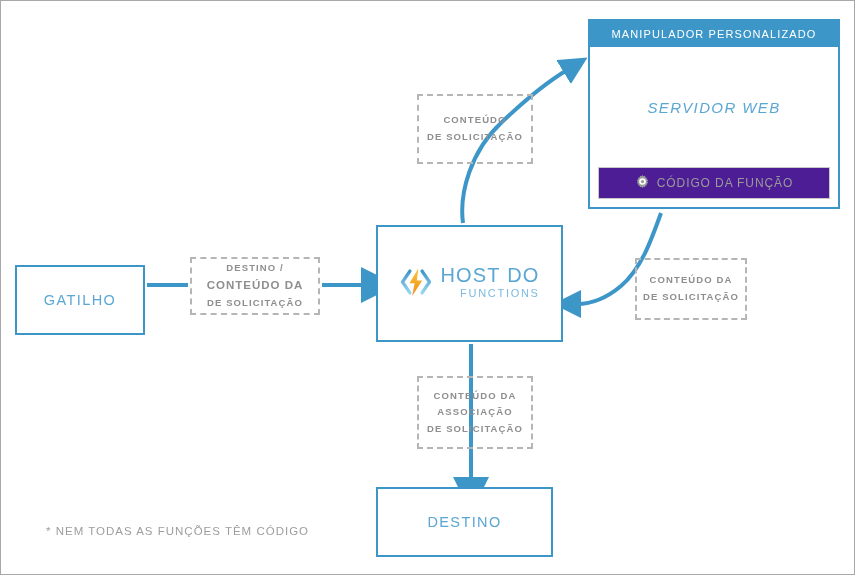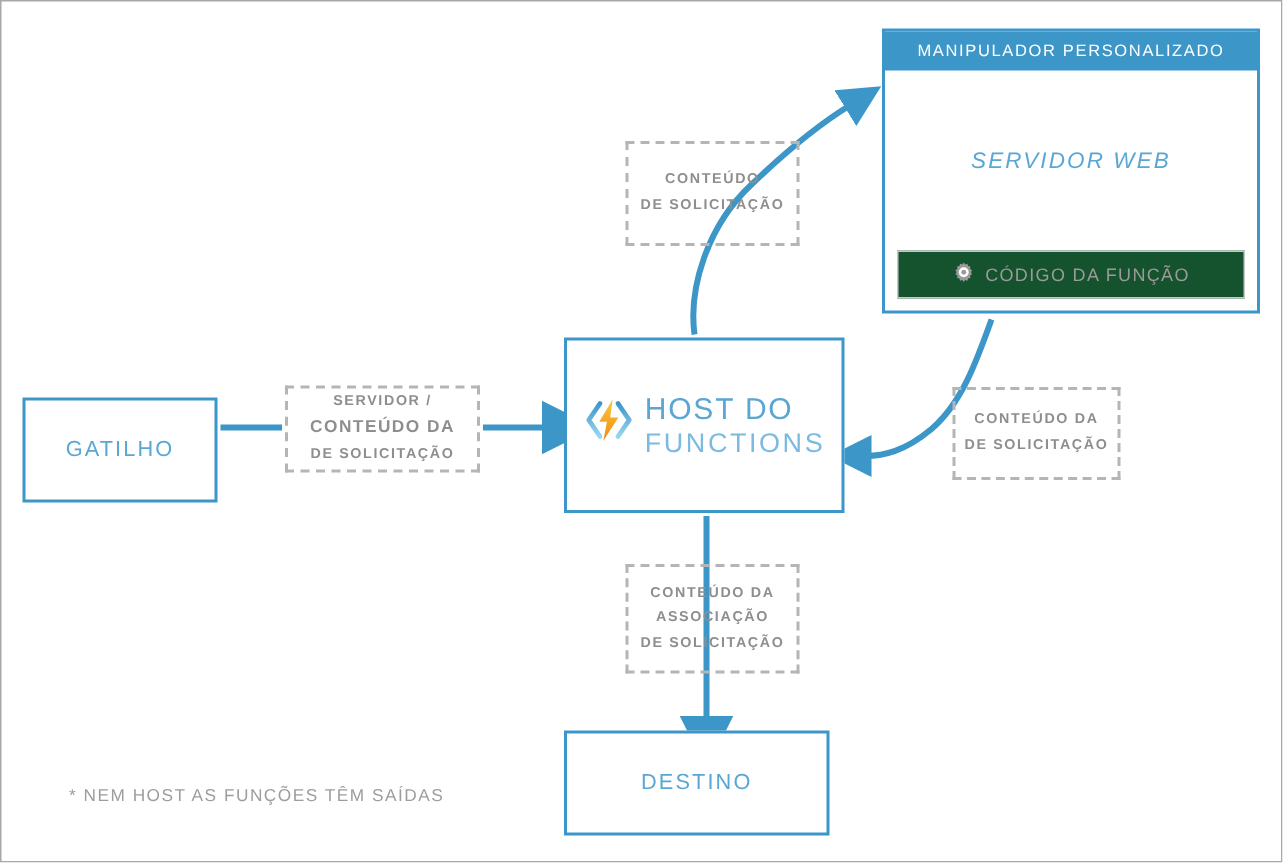--- a/index.html
+++ b/index.html
@@ -66,21 +66,21 @@
     line-height: 1;
   }
   .host-title {
     color: #5ba7d4;
     font-size: 20px;
     letter-spacing: 1.2px;
     white-space: nowrap;
   }
   .host-sub {
     color: #7bbbdf;
-    font-size: 18px;
+    font-size: 11px;
     letter-spacing: 1.7px;
     align-self: flex-end;
     margin-top: 3px;
     white-space: nowrap;
   }
 
   
   #custom-handler-panel {
     position: absolute;
     left: 587px; top: 18px; width: 252px; height: 190px;
@@ -107,21 +107,21 @@
     font-style: italic;
   }
   #web-server-label {
     color: #5ba7d4;
     font-size: 15px;
     letter-spacing: 1.4px;
   }
   #function-code-button {
     margin: 0 8px 8px;
     border: 1px solid #c9c9c9;
-    background: #14532d;
+    background: #4c1d95;
     display: flex;
     align-items: center;
     justify-content: center;
     gap: 7px;
     padding: 6px 4px;
     color: #9a9a9a;
     font-size: 12px;
     letter-spacing: 0.9px;
     white-space: nowrap;
   }
@@ -184,21 +184,21 @@
     <path d="M 660 212 C 650 240 640 268 620 285 C 602 300 588 303 576 303" fill="none" stroke="#3d96c8" stroke-width="4" marker-end="url(#arrow-curve)"></path>
 
     <line x1="470" y1="343" x2="470" y2="480" stroke="#3d96c8" stroke-width="4" marker-end="url(#arrow-right)"></line>
   </svg>
 
   <div class="blue-box" id="trigger-box">
     <span class="blue-box-label">GATILHO</span>
   </div>
 
   <div class="dashed-box" id="trigger-label-box">
-    <span class="dl dl-sm">SERVIDOR  /</span>
+    <span class="dl dl-sm">DESTINO  /</span>
     <span class="dl dl-lg">CONTEÚDO DA</span>
     <span class="dl dl-sm">DE SOLICITAÇÃO</span>
   </div>
 
   <div class="blue-box" id="functions-host-box">
     <div class="host-inner">
       <span>
         <svg width="34" height="34" viewBox="0 0 34 34" xmlns="http://www.w3.org/2000/svg">
           <defs>
             <linearGradient id="boltGrad" x1="0" y1="0" x2="0" y2="1">
@@ -255,15 +255,15 @@
         </svg>
       </span>
       <span>CÓDIGO DA FUNÇÃO</span>
     </div>
   </div>
 
   <div class="blue-box" id="destination-box">
     <span class="blue-box-label">DESTINO</span>
   </div>
 
-  <div id="footnote">* NEM HOST AS FUNÇÕES TÊM SAÍDAS</div>
+  <div id="footnote">* NEM TODAS AS FUNÇÕES TÊM CÓDIGO</div>
 
 </div>
 
 </body></html>

